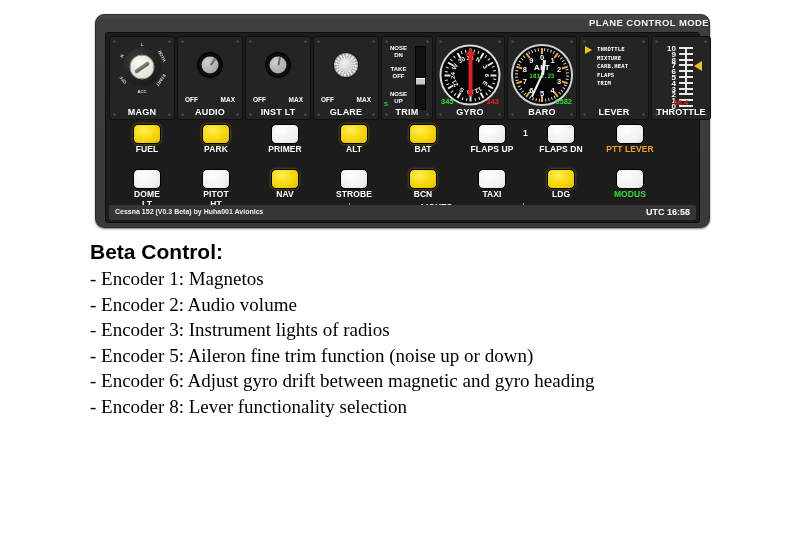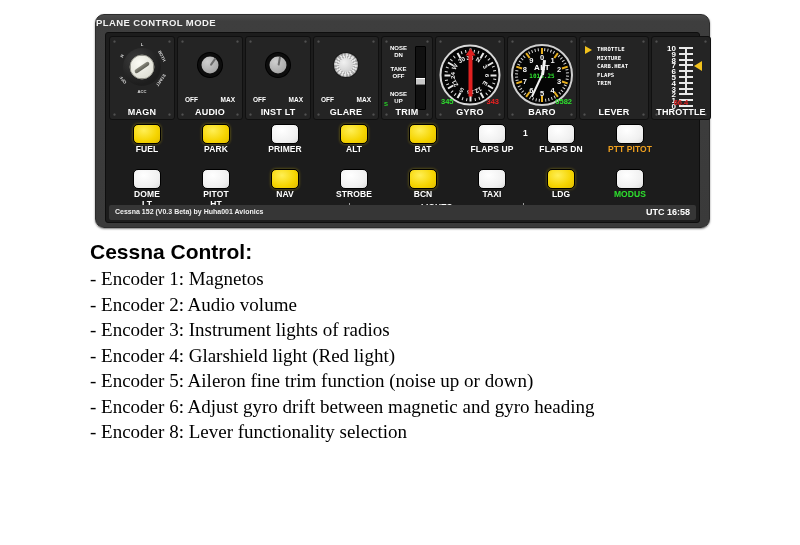--- a/index.html
+++ b/index.html
@@ -15,21 +15,21 @@
     width:100%;height:100%;
     background:linear-gradient(180deg,#4a4a4a 0%,#3e3e3e 3%,#3a3a3a 100%);
     border-radius:9px;
     box-shadow:0 1px 2px rgba(0,0,0,.5);
     position:relative;
     box-sizing:border-box;
     border:1px solid #2c2c2c;
   }
   .panel-title{
     position:absolute;left:0;right:0;top:2px;
-    text-align:left;color:#f2f2f2;
+    text-align:right;color:#f2f2f2;
     font-size:9.5px;font-weight:bold;letter-spacing:.4px;
     font-family:"Liberation Sans", sans-serif;
   }
   .panel-inner{
     position:absolute;left:9px;top:17px;right:9px;bottom:4px;
     background:#1c1c1c;border-radius:3px;
     border:1px solid #0e0e0e;
   }
 
   
@@ -757,21 +757,21 @@
             <div class="btn-cell" style="left: 284px;">
               <div class="led on"></div>
               <div class="btn-label">BAT</div>
             </div>
             <div class="btn-cell" style="left: 422px;">
               <div class="led off"></div>
               <div class="btn-label">FLAPS DN</div>
             </div>
             <div class="btn-cell" style="left: 491px;">
               <div class="led off"></div>
-              <div class="btn-label orange">PTT PITOT</div>
+              <div class="btn-label orange">PTT LEVER</div>
             </div>
             <div class="flap-count" style="left: 414px; top: 6px;">1</div>
           </div>
         <div class="btn-row" id="btn-row-2" style="top:45px;">
           <div id="lights-bracket">
             <div class="lb-end" style="left:240px;"></div>
             <div class="lb-line" style="left:240px;width:76px;"></div>
             <div class="lb-line" style="left:355px;width:60px;"></div>
             <div class="lb-end" style="left:414px;"></div>
             <div class="lb-text" style="left:240px;width:175px;right:auto;">LIGHTS</div>
@@ -820,23 +820,22 @@
       <div id="panel-footer">
         <div class="foot-left">Cessna 152 (V0.3 Beta) by Huha001 Avionics</div>
         <div class="foot-right">UTC 16:58</div>
       </div>
 
     </div>
   </div>
 </div>
 
 <div id="desc">
-  <h1>Cessna Control:</h1>
+  <h1>Beta Control:</h1>
   <ul id="desc-list">
       <li>- Encoder 1: Magnetos</li>
       <li>- Encoder 2: Audio volume</li>
       <li>- Encoder 3: Instrument lights of radios</li>
-      <li>- Encoder 4: Glarshield light (Red light)</li>
       <li>- Encoder 5: Aileron fine trim function (noise up or down)</li>
       <li>- Encoder 6: Adjust gyro drift between magnetic and gyro heading</li>
       <li>- Encoder 8: Lever functionality selection</li>
     </ul>
 </div>
 
 </body></html>

